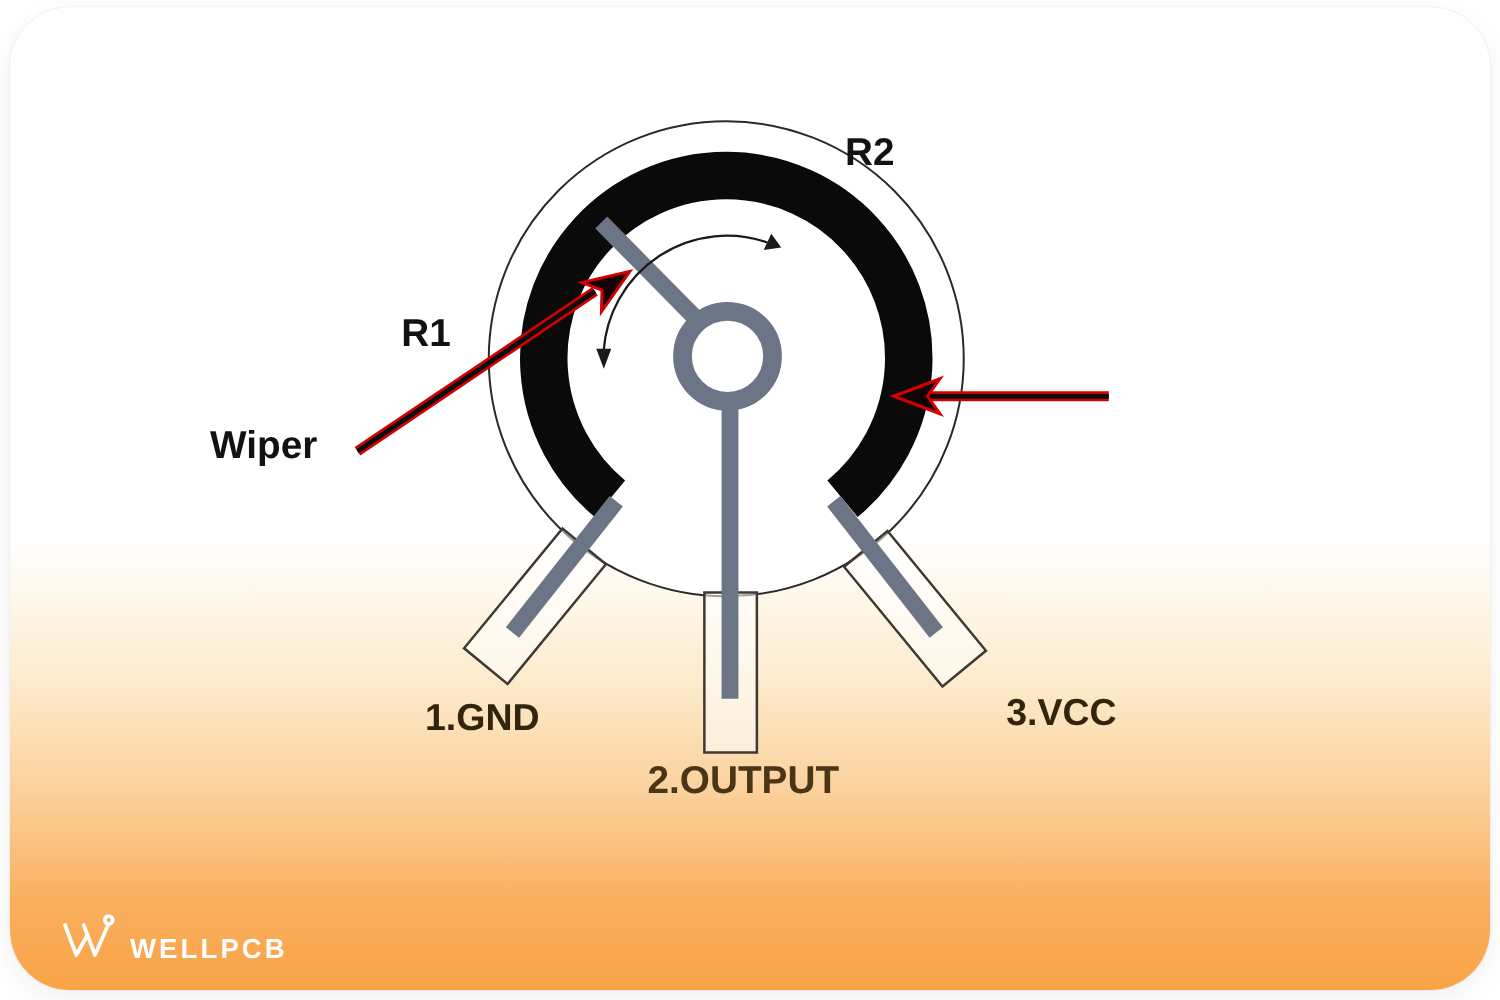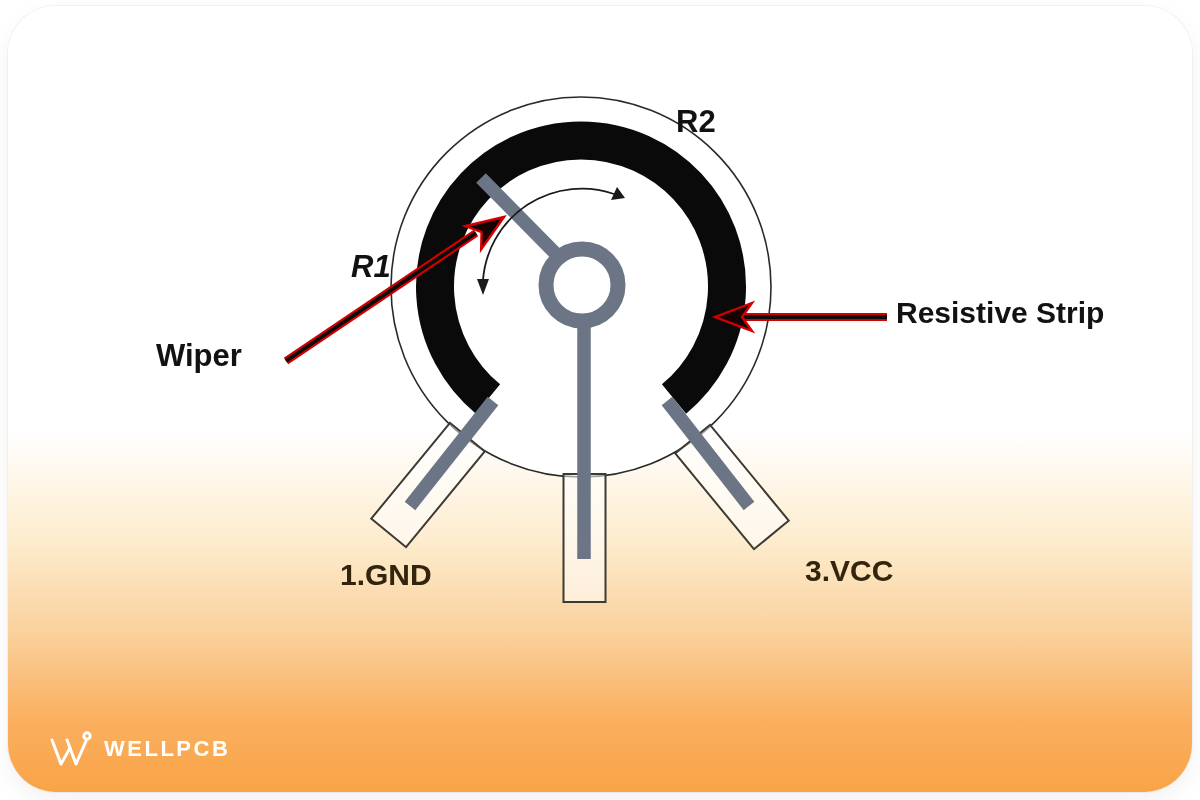--- a/index.html
+++ b/index.html
@@ -16,29 +16,29 @@
       #faaf5e 91%, var(--c-accent-orange,#f9a347) 100%);
     box-shadow:0 0 0 1px rgba(0,0,0,0.04), 0 8px 24px rgba(0,0,0,0.06);
   }
   svg.diagram{position:absolute;left:0;top:0;width:1200px;height:800px;}
   .lbl{
     position:absolute;font-weight:700;font-size:31px;line-height:1;
     color:var(--c-label-dark,#121212);letter-spacing:0;white-space:nowrap;
   }
   .lbl.brown-dark{color:var(--c-terminal-dark-brown,#33250d);}
   .lbl.brown{color:var(--c-terminal-brown,#4b3517);}
-  #lbl-r1{left:343px;top:245px;font-style:italic;}
+  #lbl-r1{left:313px;top:245px;}
   #lbl-r2{left:668px;top:100px;}
-  #lbl-wiper{left:148px;top:334px;}
+  #lbl-wiper{left:160px;top:334px;}
   #lbl-resistive{left:888px;top:292px;font-size:30px;}
   #lbl-gnd{left:332px;top:554px;font-size:30px;}
   #lbl-output{left:510px;top:602px;}
   #lbl-vcc{left:752px;top:550px;font-size:30px;margin-left:45px;}
   .logo{
-    position:absolute;left:40px;top:722px;display:flex;align-items:center;gap:10px;
+    position:absolute;left:40px;top:722px;display:flex;align-items:flex-end;gap:10px;
   }
   .logo .logo-text{
     color:var(--c-logo-white,#ffffff);font-size:22px;font-weight:800;
     letter-spacing:2.5px;line-height:1;
   }
   
   .body-circle{fill:#ffffff;stroke:#2a2a2a;stroke-width:1.6;}
   .strip{fill:none;stroke:var(--c-strip-black,#0a0a0a);stroke-width:38;}
   .term{fill:rgba(255,255,255,0.55);stroke:#3c3a33;stroke-width:2;}
   .lead{stroke:var(--c-lead-gray,#6b7585);stroke-width:13.5;fill:none;}
@@ -97,22 +97,22 @@
         <line class="ann-over" x1="879" y1="311" x2="735" y2="311"></line>
         <g transform="translate(707,311) rotate(180)">
           <polygon class="ann-head" points="0,0 -37,14 -27,0 -37,-14"></polygon>
         </g>
       </g>
     </svg>
 
     <div class="lbl" id="lbl-r1">R1</div>
     <div class="lbl" id="lbl-r2">R2</div>
     <div class="lbl" id="lbl-wiper">Wiper</div>
-    <div class="lbl" id="lbl-resistive">Resistive Strip</div>
     <div class="lbl brown-dark" id="lbl-gnd">1.GND</div>
+    <div class="lbl brown" id="lbl-output">2.OUTPUT</div>
     <div class="lbl brown-dark" id="lbl-vcc">3.VCC</div>
 
     <div class="logo">
       <svg width="46" height="42" viewBox="0 0 46 42">
         <g fill="none" stroke="#ffffff" stroke-width="3" stroke-linecap="round" stroke-linejoin="round">
           <path d="M4 12 L13 36 L22 20"></path>
           <path d="M19 12 L28 36 L38 13"></path>
           <circle cx="39" cy="8" r="3.2"></circle>
         </g>
       </svg>

